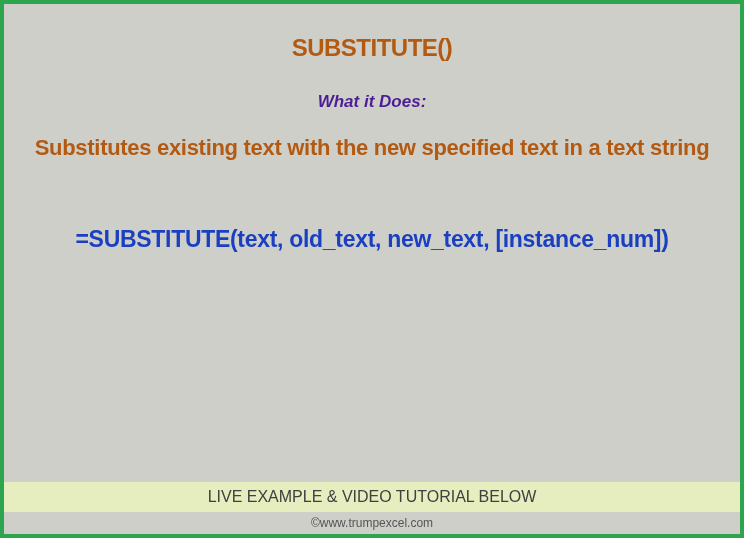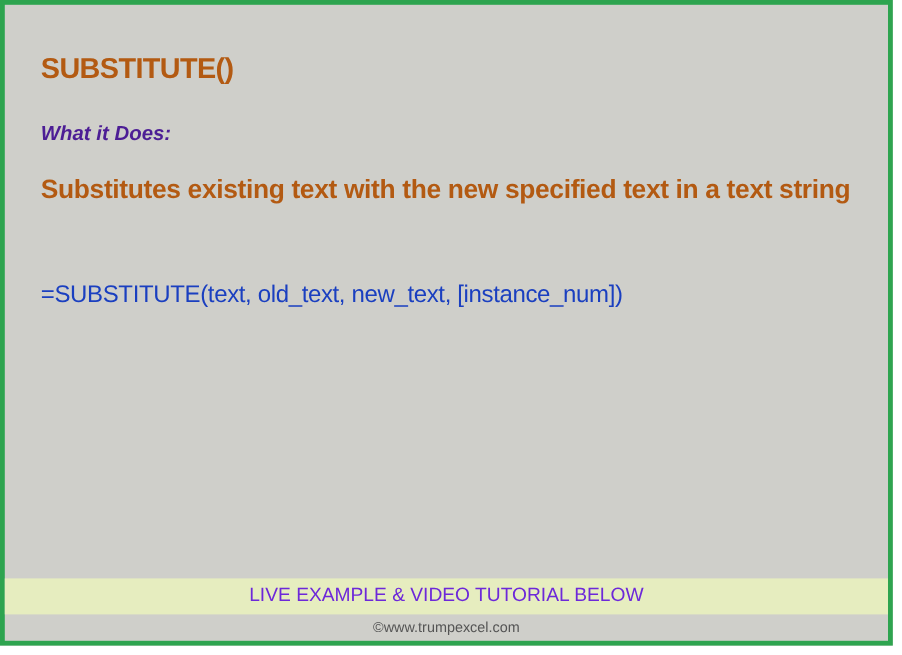--- a/index.html
+++ b/index.html
@@ -11,21 +11,22 @@
   .card {
     width: 744px;
     height: 538px;
     margin: 0;
     border: 4px solid #2ea44f;
     box-sizing: border-box;
     background: #cfcfca;
     position: relative;
   }
   .content {
-    padding: 40px 30px 0 30px;
+    padding: 30px 30px 0 30px;
+    text-align: center;
   }
   .func-title {
     font-size: 24px;
     font-weight: bold;
     color: #b35a12;
     margin: 0 0 30px 0;
     letter-spacing: -0.5px;
   }
   .section-label {
     font-size: 17px;
@@ -36,39 +37,39 @@
   }
   .description {
     font-size: 22px;
     font-weight: bold;
     color: #b35a12;
     line-height: 2.0;
     margin: 0 0 46px 0;
     letter-spacing: -0.3px;
   }
   .syntax-code {
-    font-size: 20px;
-    font-weight: normal;
+    font-size: 23px;
+    font-weight: bold;
     color: #1a3fc0;
     line-height: 2.0;
     margin: 0;
     letter-spacing: -0.3px;
   }
   .banner {
     position: absolute;
     left: 0;
     right: 0;
     bottom: 22px;
     height: 30px;
     background: #e6edbf;
     display: flex;
     align-items: center;
     justify-content: center;
     font-size: 16px;
-    color: #6d28d9;
+    color: #404040;
     font-weight: 400;
     font-family: "Trebuchet MS", Verdana, sans-serif;
   }
   .footer {
     position: absolute;
     left: 0;
     right: 0;
     bottom: 4px;
     text-align: center;
     font-size: 12px;

